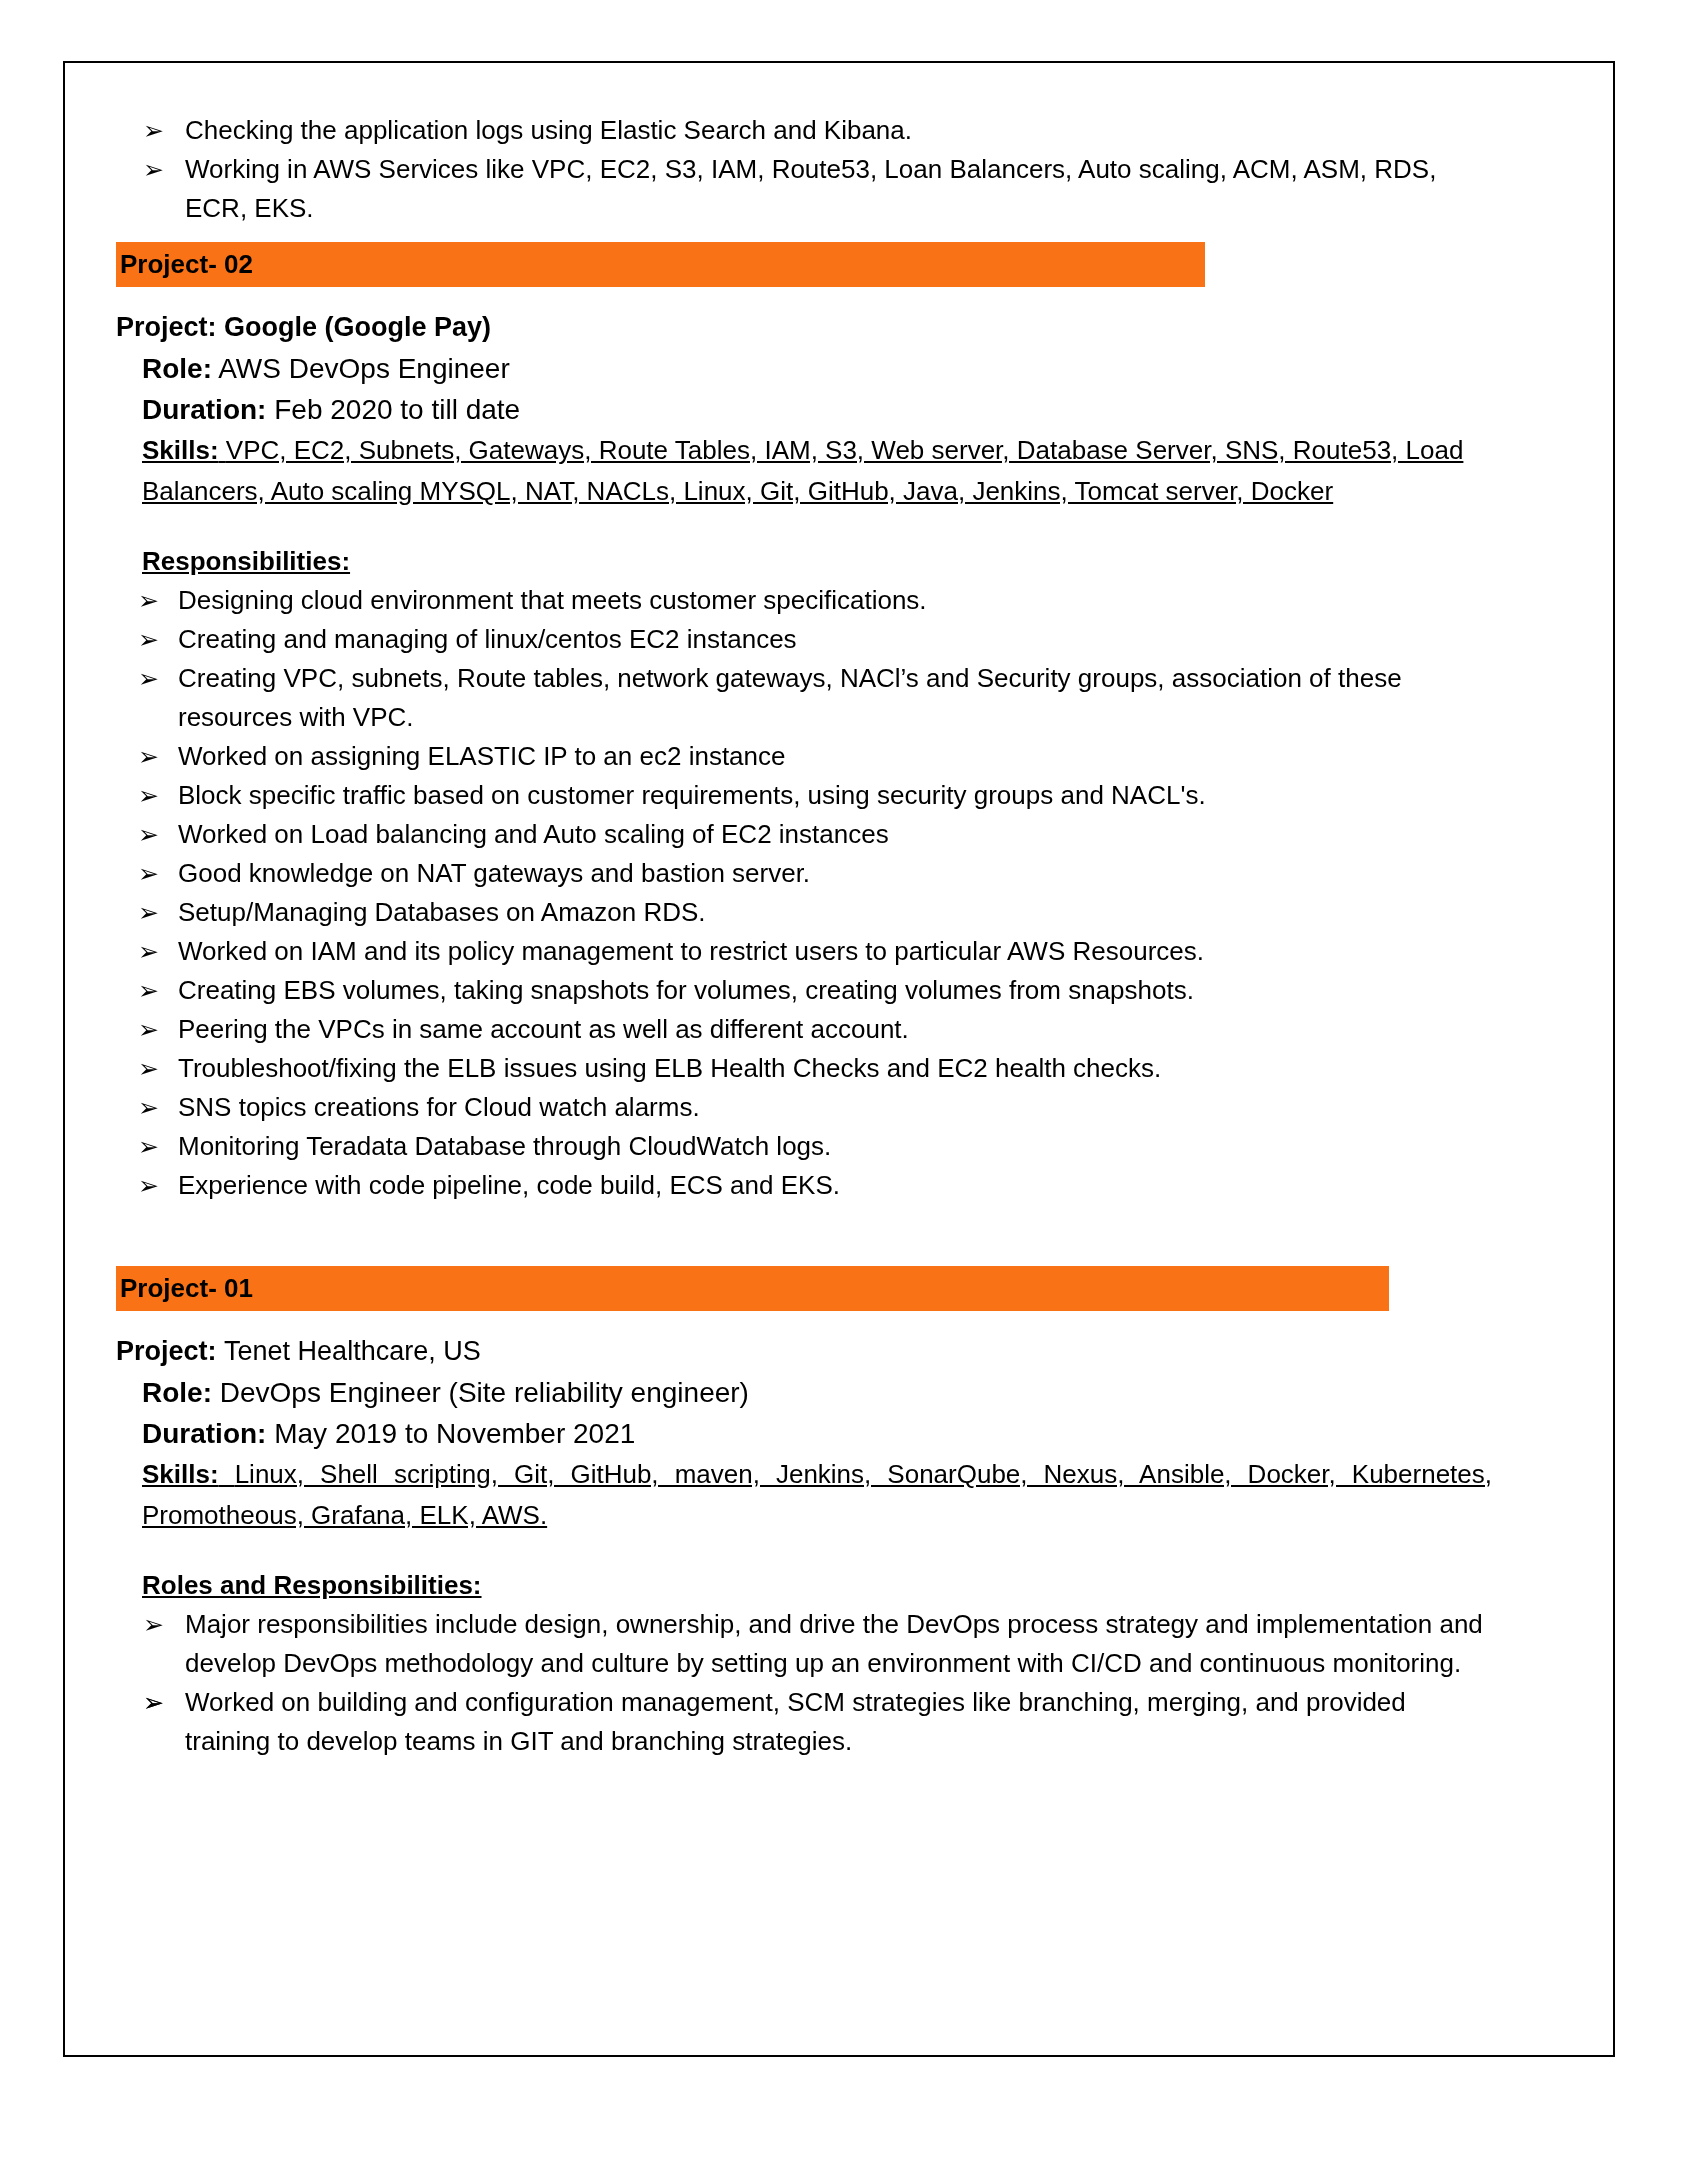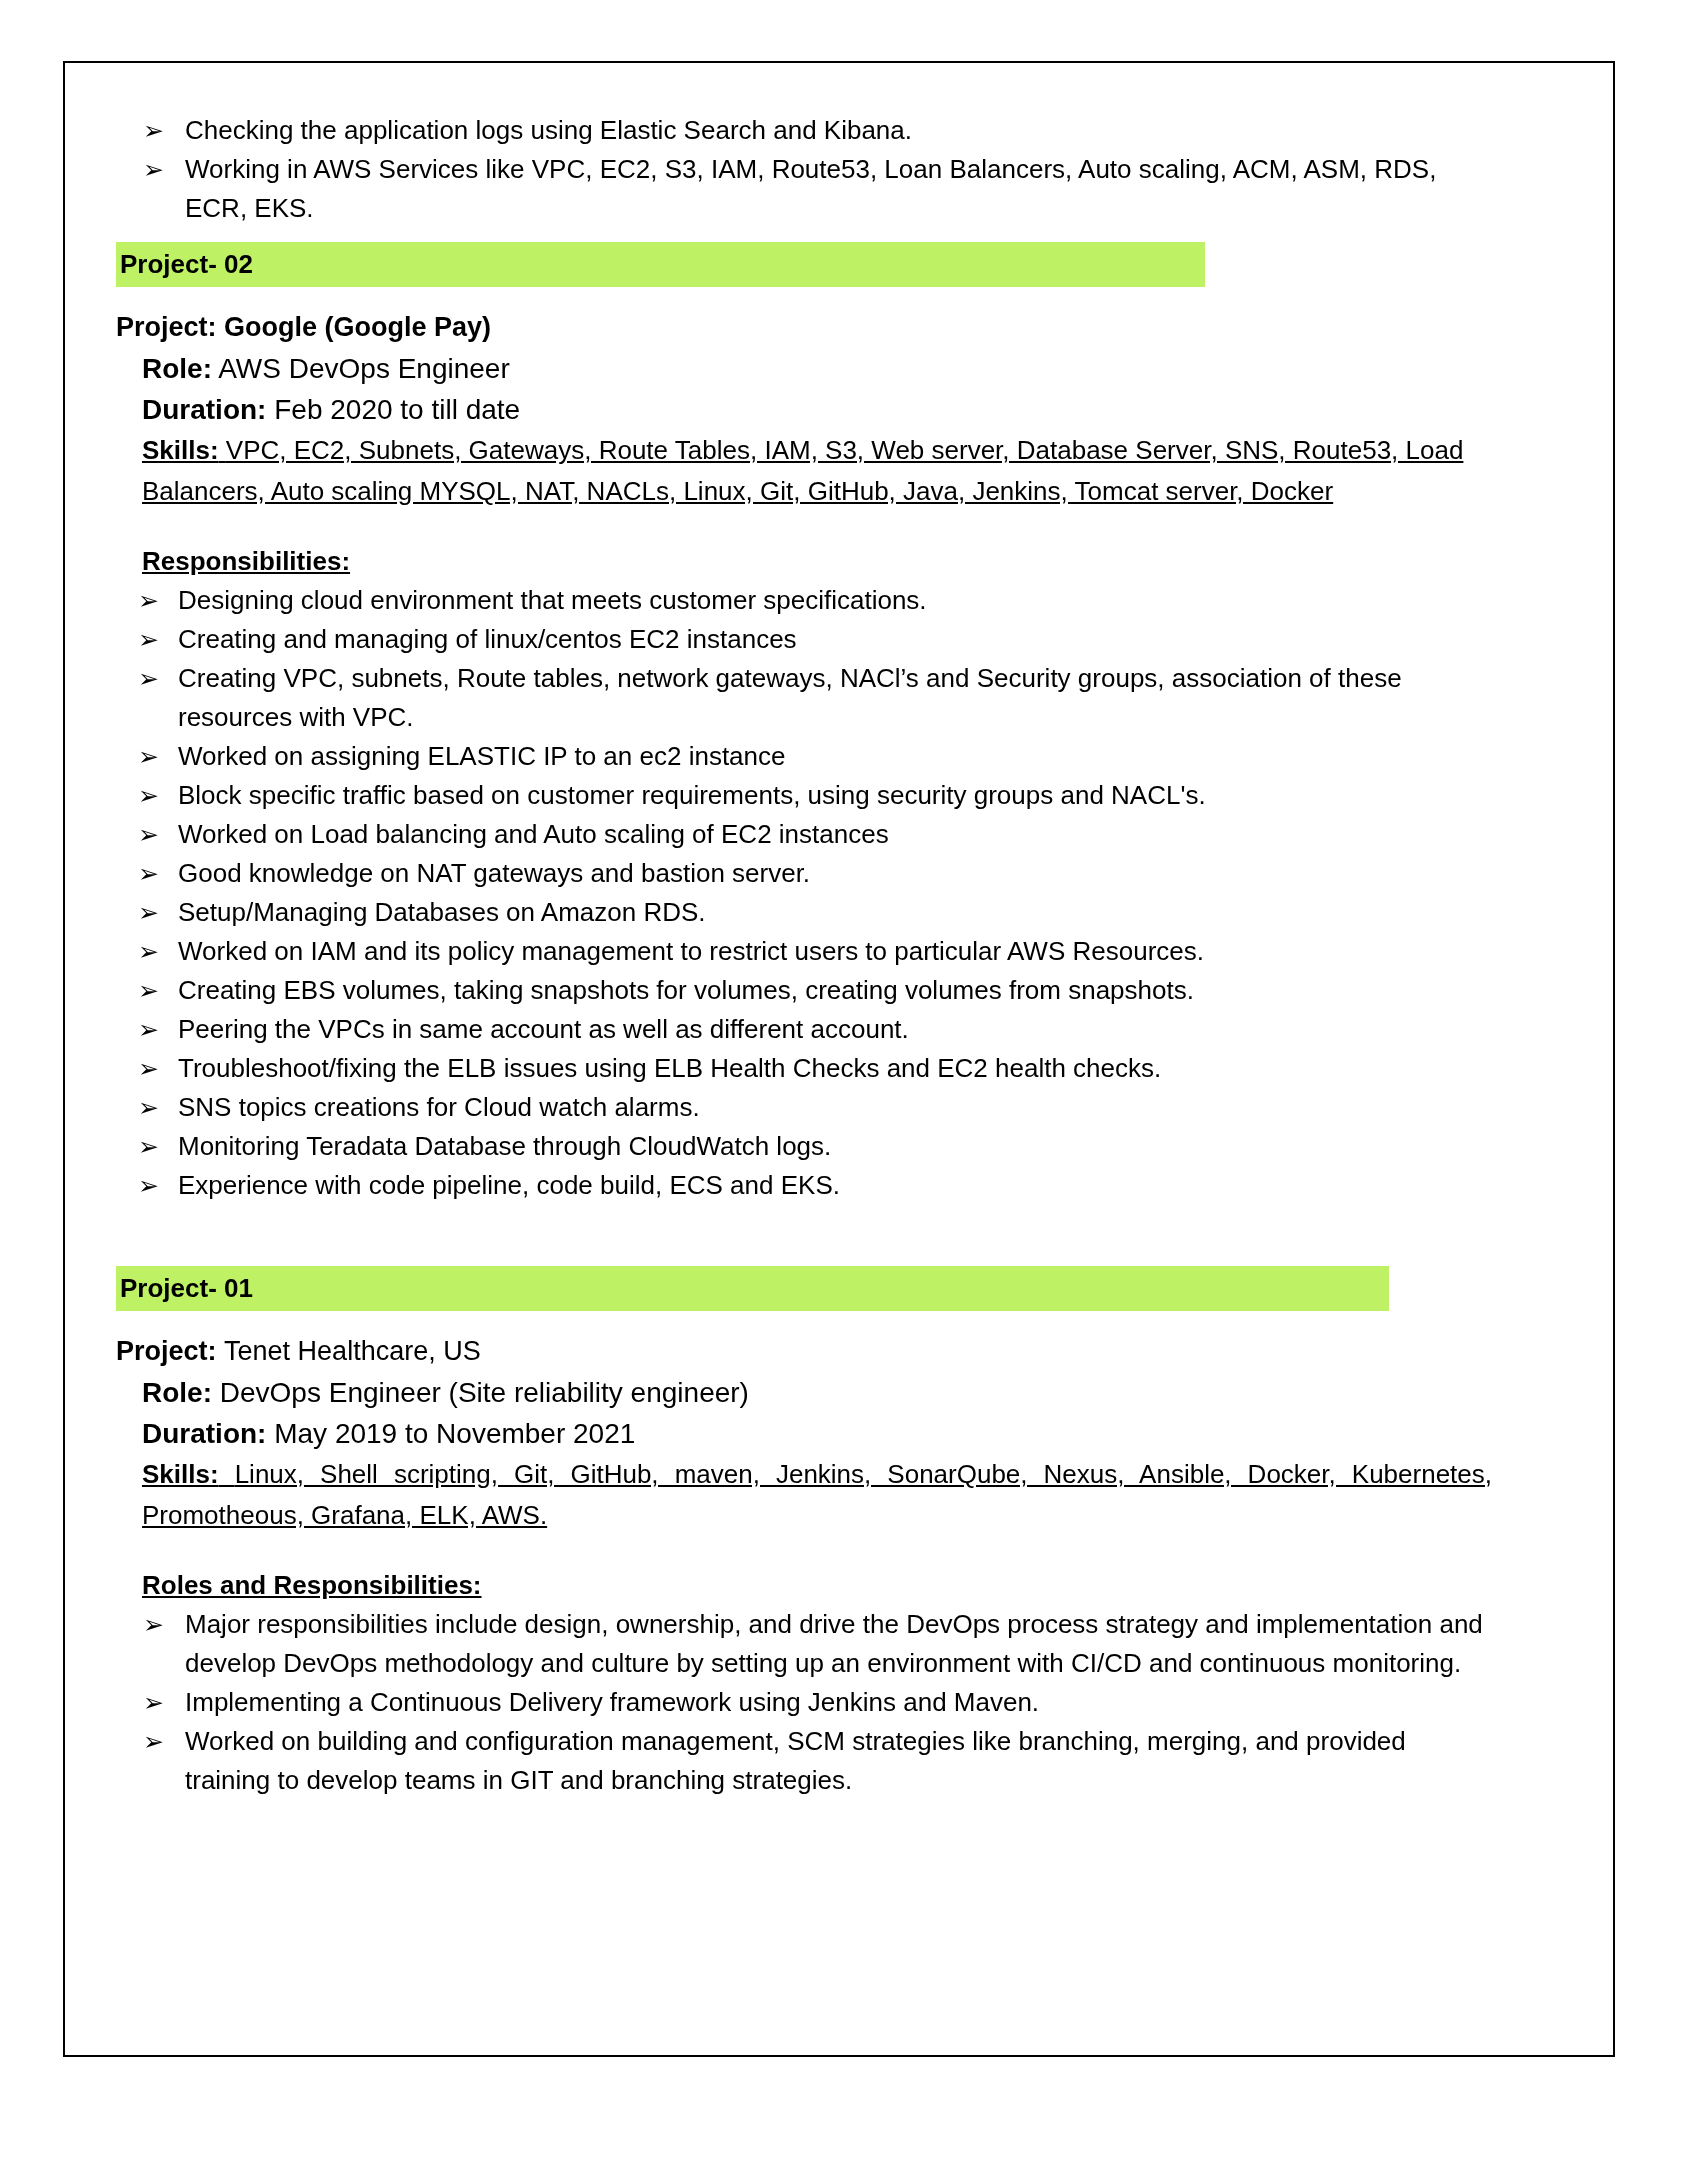--- a/index.html
+++ b/index.html
@@ -58,21 +58,21 @@
   
   ul.top-list > li {
     padding-left: 69px;
   }
   ul.top-list > li .marker {
     left: 27px;
   }
 
   
   .project-bar {
-    background: #bef264;
+    background: #f97316;
     font-weight: bold;
     font-size: 26px;
     line-height: 39px;
     padding: 3px 0 3px 4px;
     box-sizing: border-box;
   }
   .project-bar.wide  { width: 1273px; }
   .project-bar.narrow{ width: 1089px; }
 
   .project-title {
@@ -193,19 +193,19 @@
       <b>Skills:</b>
       <span>Linux, Shell scripting, Git, GitHub, maven, Jenkins, SonarQube, Nexus, Ansible, Docker, Kubernetes, Promotheous, Grafana, ELK, AWS.</span>
     </div>
 
     <div class="spacer-md"></div>
 
     <div class="section-head">Roles and Responsibilities:</div>
 
     <ul class="arrow-list top-list">
       <li><span class="marker">➢</span><span>Major responsibilities include design, ownership, and drive the DevOps process strategy and implementation and develop DevOps methodology and culture by setting up an environment with CI/CD and continuous monitoring.</span></li>
-      <li><span class="marker">➢</span><span>Implementing a Continuous Delivery framework using Jenkins and Maven.</span></li>
+      <li><span class="marker">➢</span></li>
       <li><span class="marker">➢</span><span>Worked on building and configuration management, SCM strategies like branching, merging, and provided training to develop teams in GIT and branching strategies.</span></li>
     </ul>
 
   </div>
 </div>
 
 
 </body></html>

